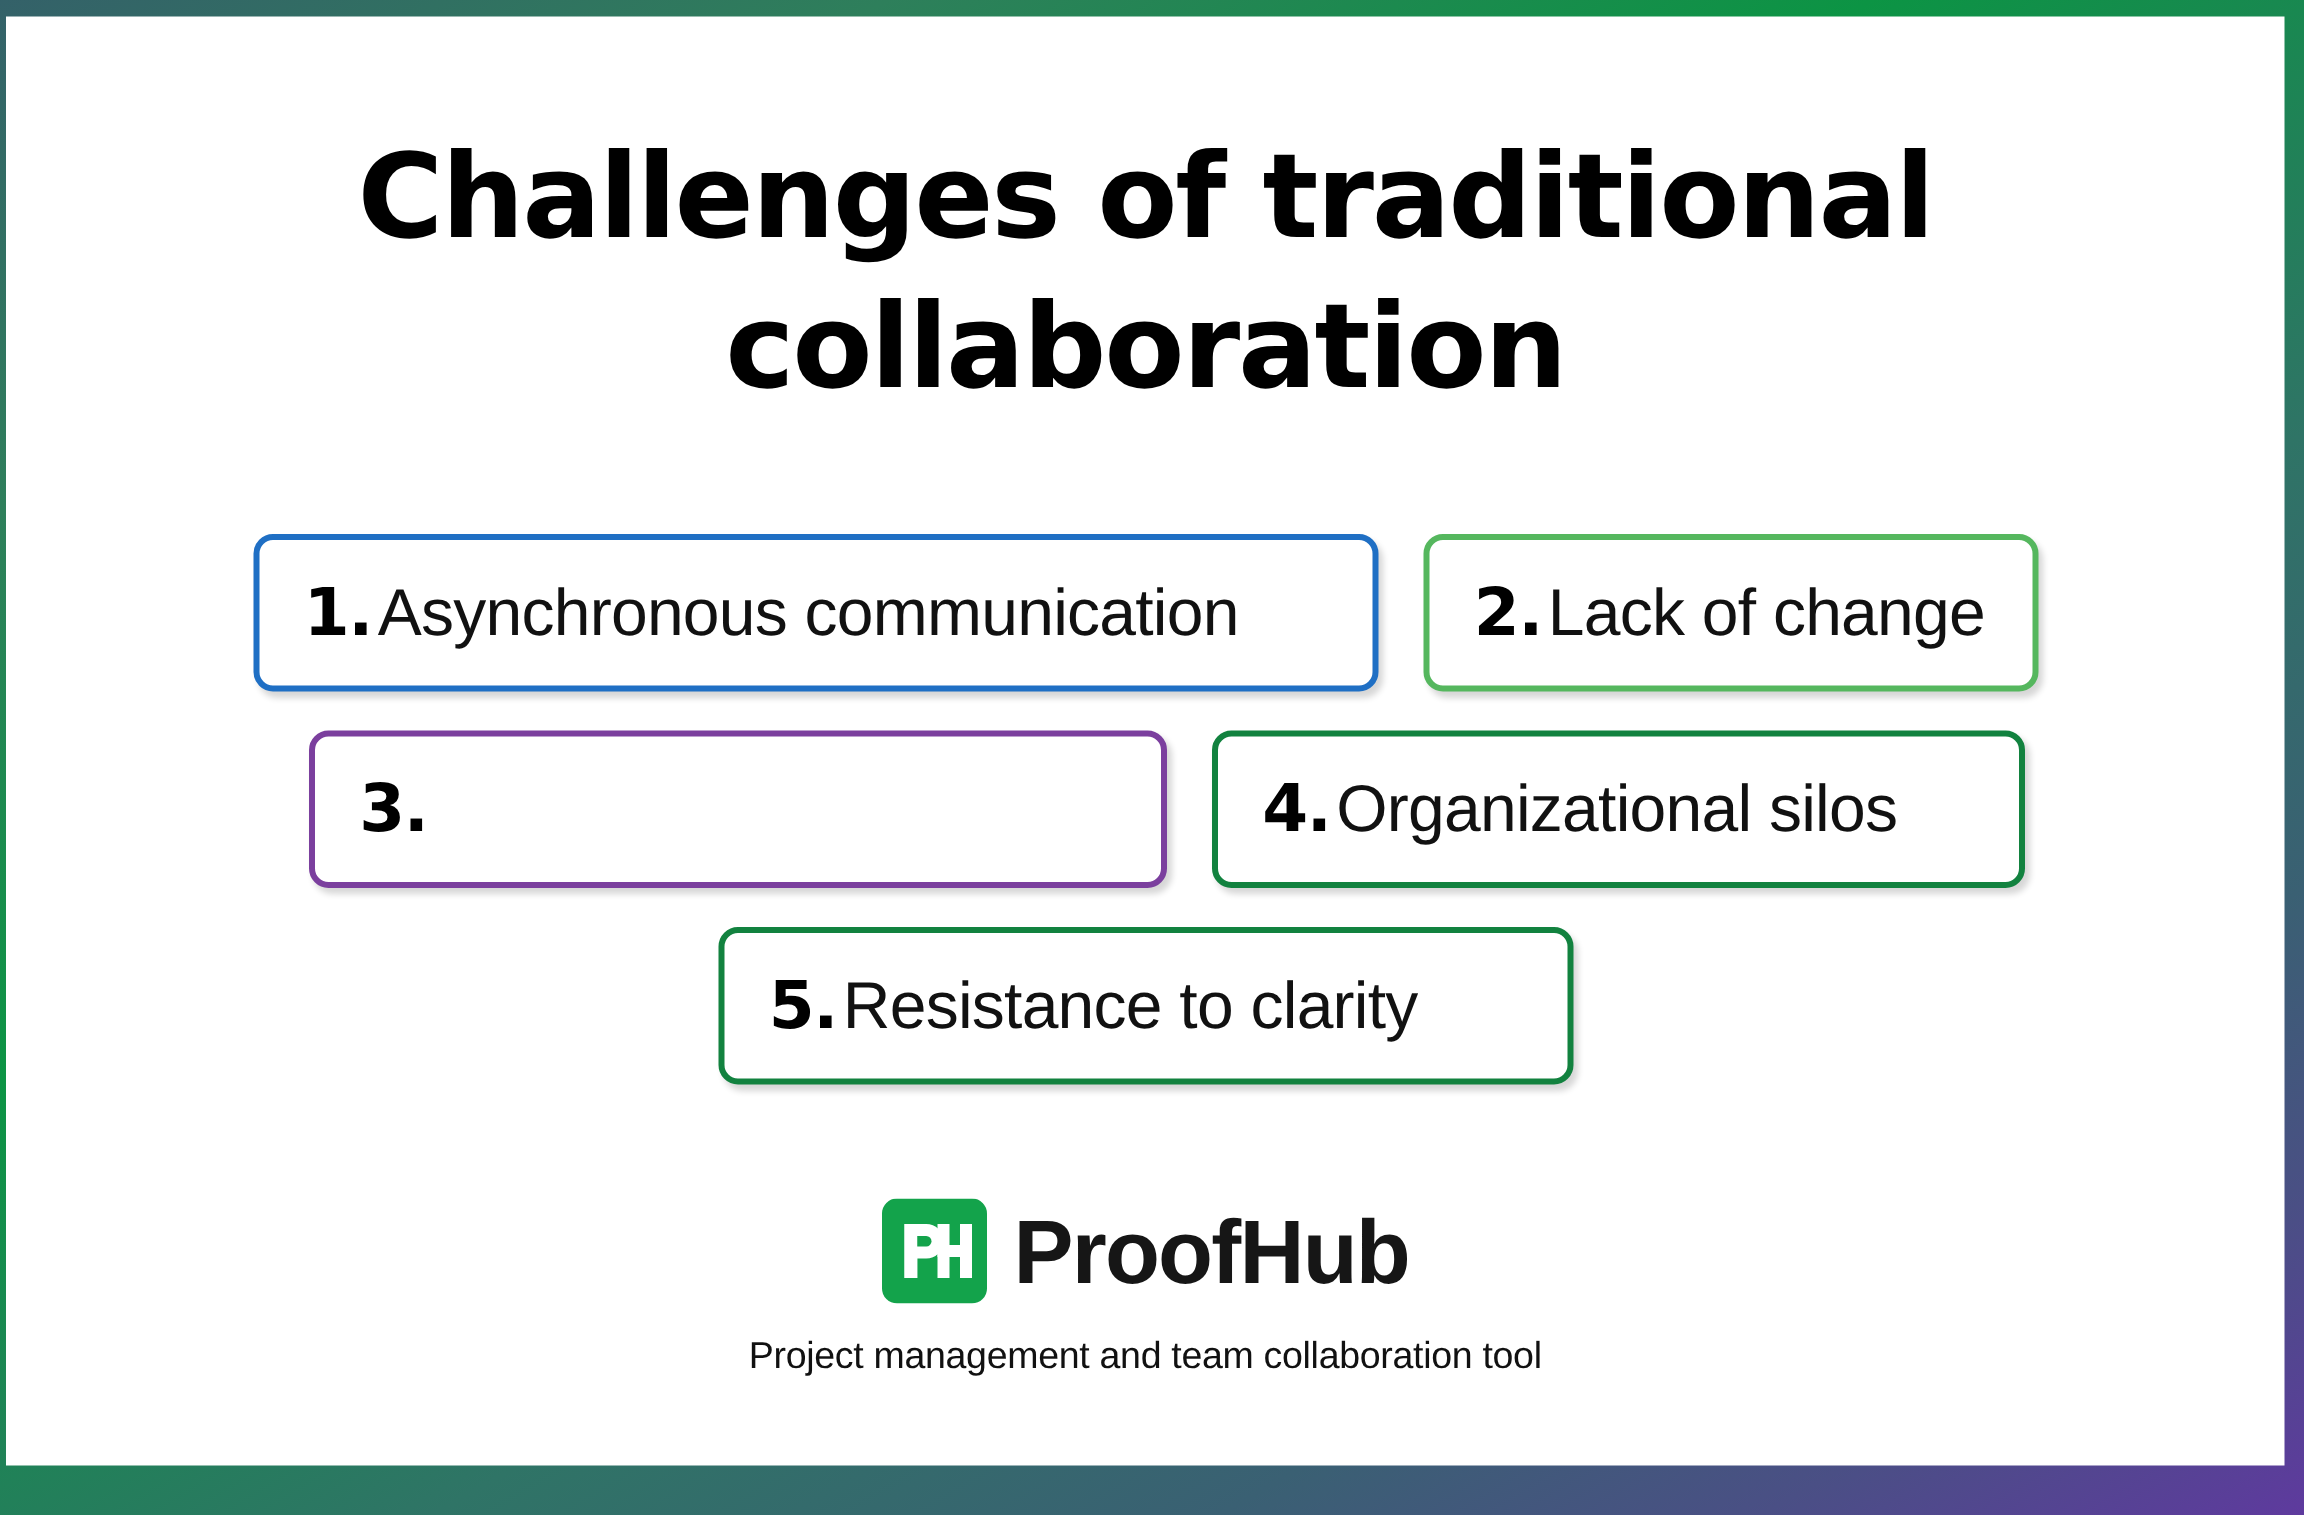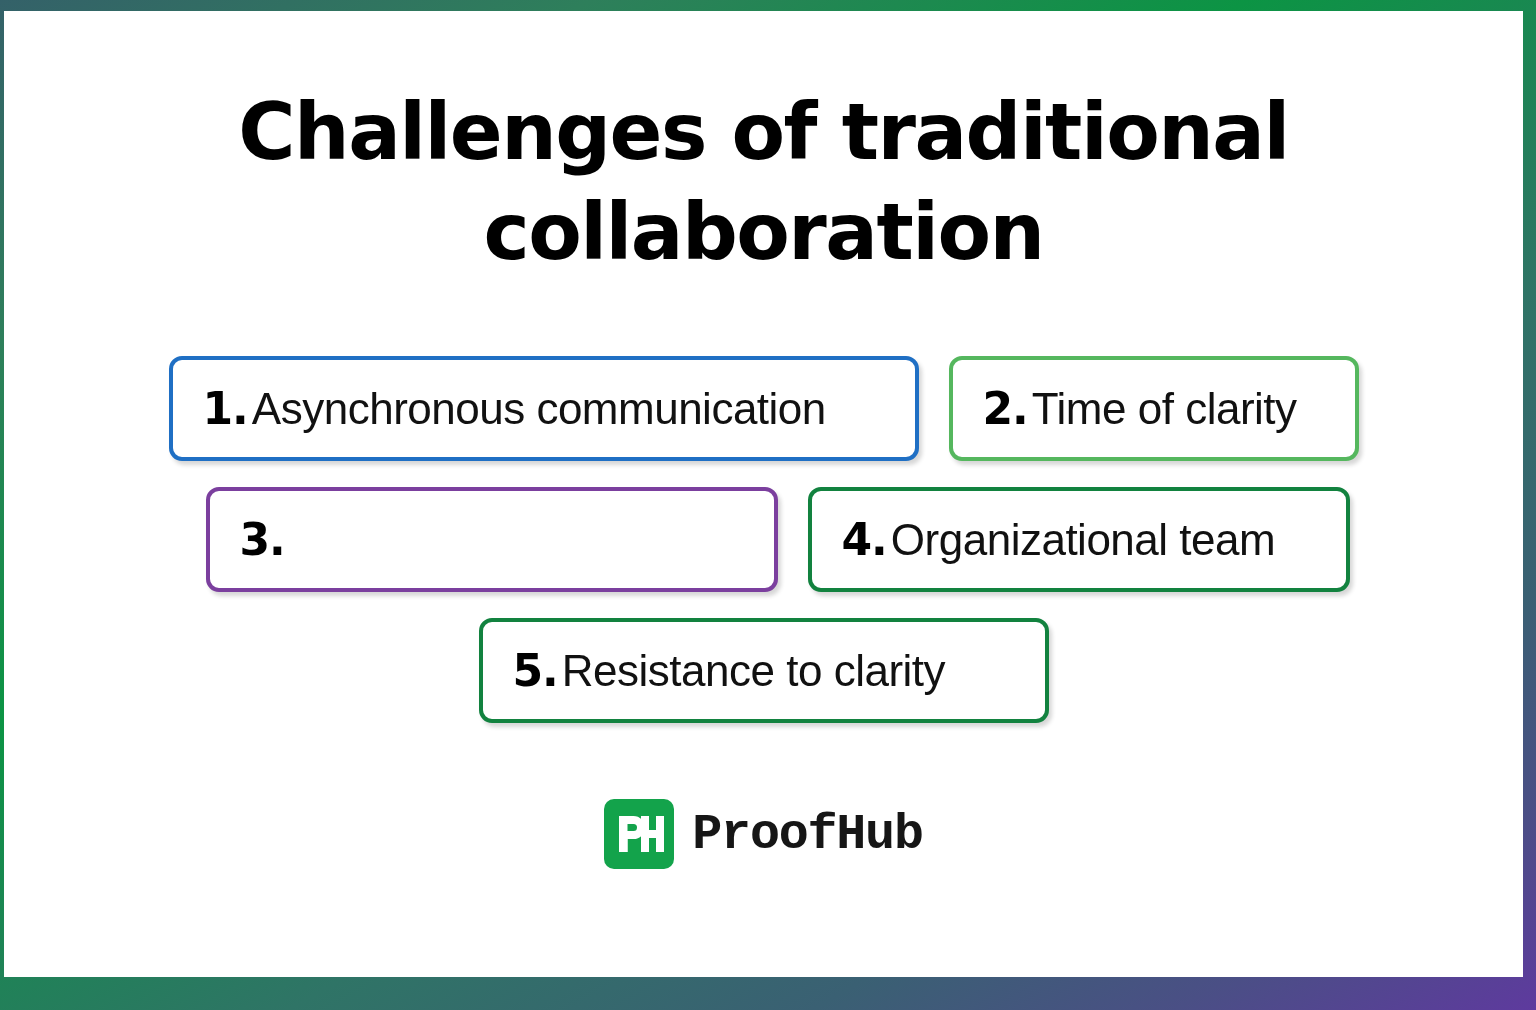--- a/index.html
+++ b/index.html
@@ -133,23 +133,23 @@
   .brand-mark {
     width: 70px;
     height: 70px;
     border-radius: 10px;
     display: flex;
     align-items: center;
     justify-content: center;
   }
 
   .brand-name {
-    font-family: Liberation Mono, monospace;
+    font-family: Liberation Sans, sans-serif;
     font-weight: 700;
-    font-size: 50px;
+    font-size: 60px;
     color: #161616;
     letter-spacing: -1.2px;
   }
 
   .brand-tagline {
     margin-top: 21px;
     font-family: "Liberation Sans", sans-serif;
     font-weight: 400;
     font-size: 25px;
     color: #111111;
@@ -166,31 +166,31 @@
 
     <div class="cards">
 
       <div class="card-row row-1">
         <div class="card card-1" style="border-color: rgb(31, 111, 196);">
           <span class="card-num">1.</span>
           <span class="card-label">Asynchronous communication</span>
         </div>
         <div class="card card-2" style="border-color: rgb(85, 183, 94);">
           <span class="card-num">2.</span>
-          <span class="card-label">Time of clarity</span>
+          <span class="card-label">Lack of change</span>
         </div>
       </div>
 
       <div class="card-row row-2">
         <div class="card card-3" style="border-color: rgb(123, 63, 158);">
           <span class="card-num">3.</span>
         </div>
         <div class="card card-4" style="border-color: rgb(18, 130, 63);">
           <span class="card-num">4.</span>
-          <span class="card-label">Organizational team</span>
+          <span class="card-label">Organizational silos</span>
         </div>
       </div>
 
       <div class="card-row row-3">
         <div class="card card-5" style="border-color: rgb(18, 130, 63);">
           <span class="card-num">5.</span>
           <span class="card-label">Resistance to clarity</span>
         </div>
       </div>
 
@@ -208,16 +208,17 @@
 
               <rect x="37" y="17" width="8" height="36"></rect>
               <rect x="52" y="17" width="8" height="36"></rect>
               <rect x="37" y="31" width="23" height="8"></rect>
             </g>
             <path d="M23.5 25 h6 a3.5 3.5 0 0 1 0 7 h-6 Z" fill="#13A34B"></path>
           </svg>
         </div>
         <span class="brand-name">ProofHub</span>
       </div>
+      <div class="brand-tagline">Project management and team collaboration tool</div>
     </div>
 
   </div>
 </div>
 
 </body></html>

